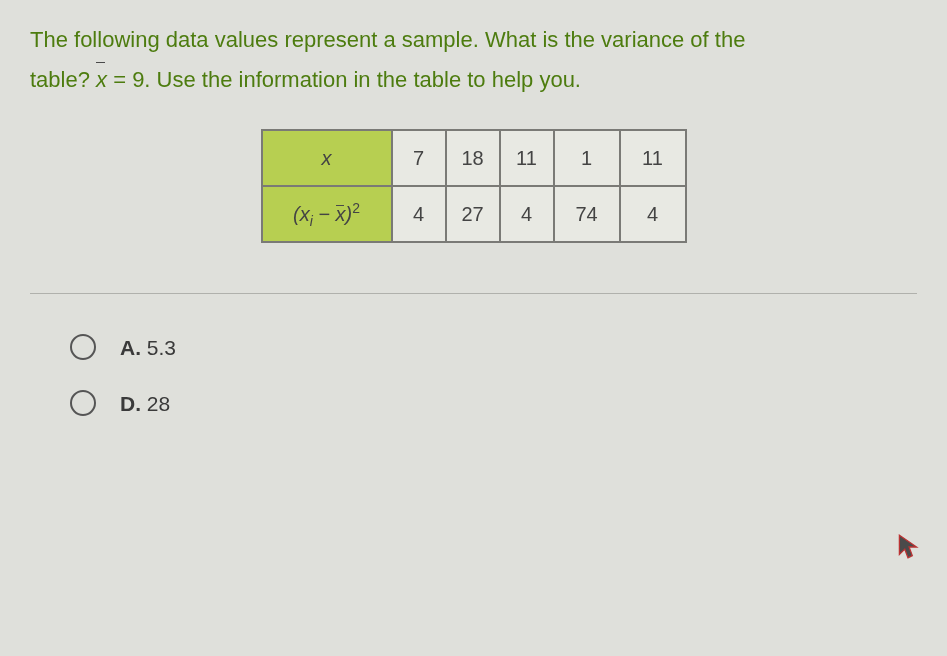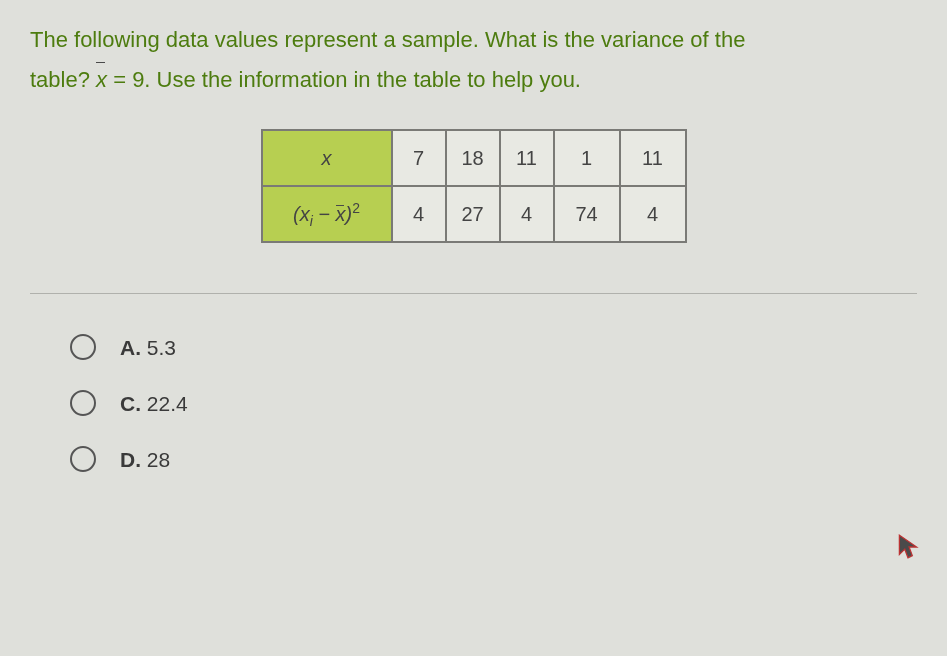--- a/index.html
+++ b/index.html
@@ -158,27 +158,20 @@
   <div class="option">
     <div class="radio"></div>
     <div class="opt-text">
       <span class="opt-letter">A.</span>
       <span>5.3</span>
     </div>
   </div>
   <div class="option">
     <div class="radio"></div>
     <div class="opt-text">
-      <span class="opt-letter">C.</span>
-      <span>22.4</span>
-    </div>
-  </div>
-  <div class="option">
-    <div class="radio"></div>
-    <div class="opt-text">
       <span class="opt-letter">D.</span>
       <span>28</span>
     </div>
   </div>
 </div>
 
 <svg class="cursor-icon" viewBox="0 0 20 26">
   <path d="M2 2 L2 20 L7 15 L10 23 L14 21 L11 13 L18 13 Z" stroke-width="1.2" fill="#4a4a4a"></path>
   <path d="M2 2 L2 20 L7 15 L10 23 L14 21 L11 13 L18 13 Z" fill="none" stroke-width="1.2" stroke="#b33"></path>
 </svg>

